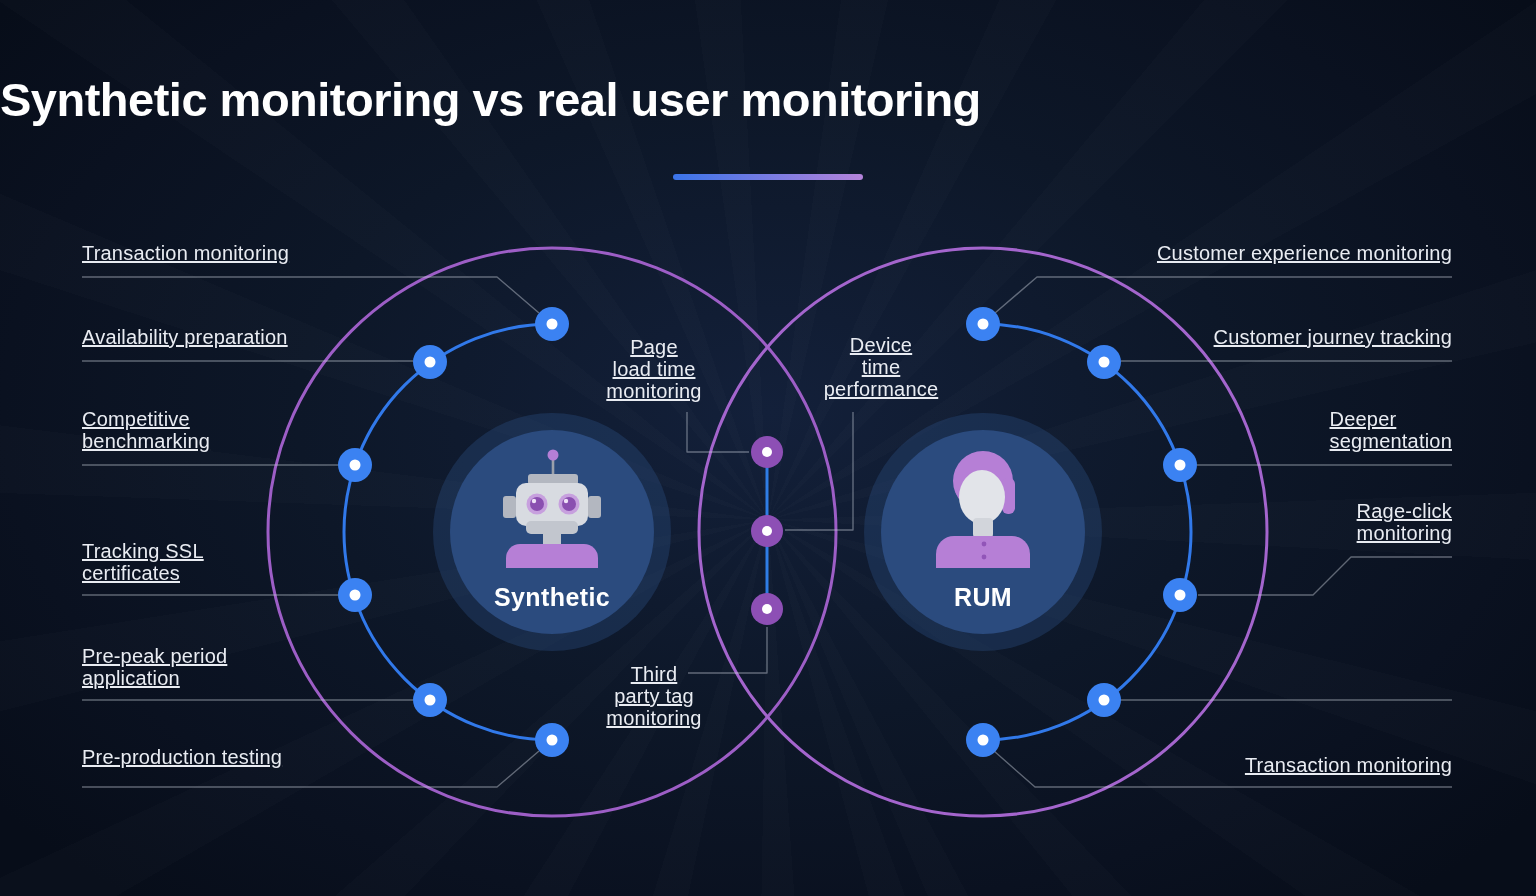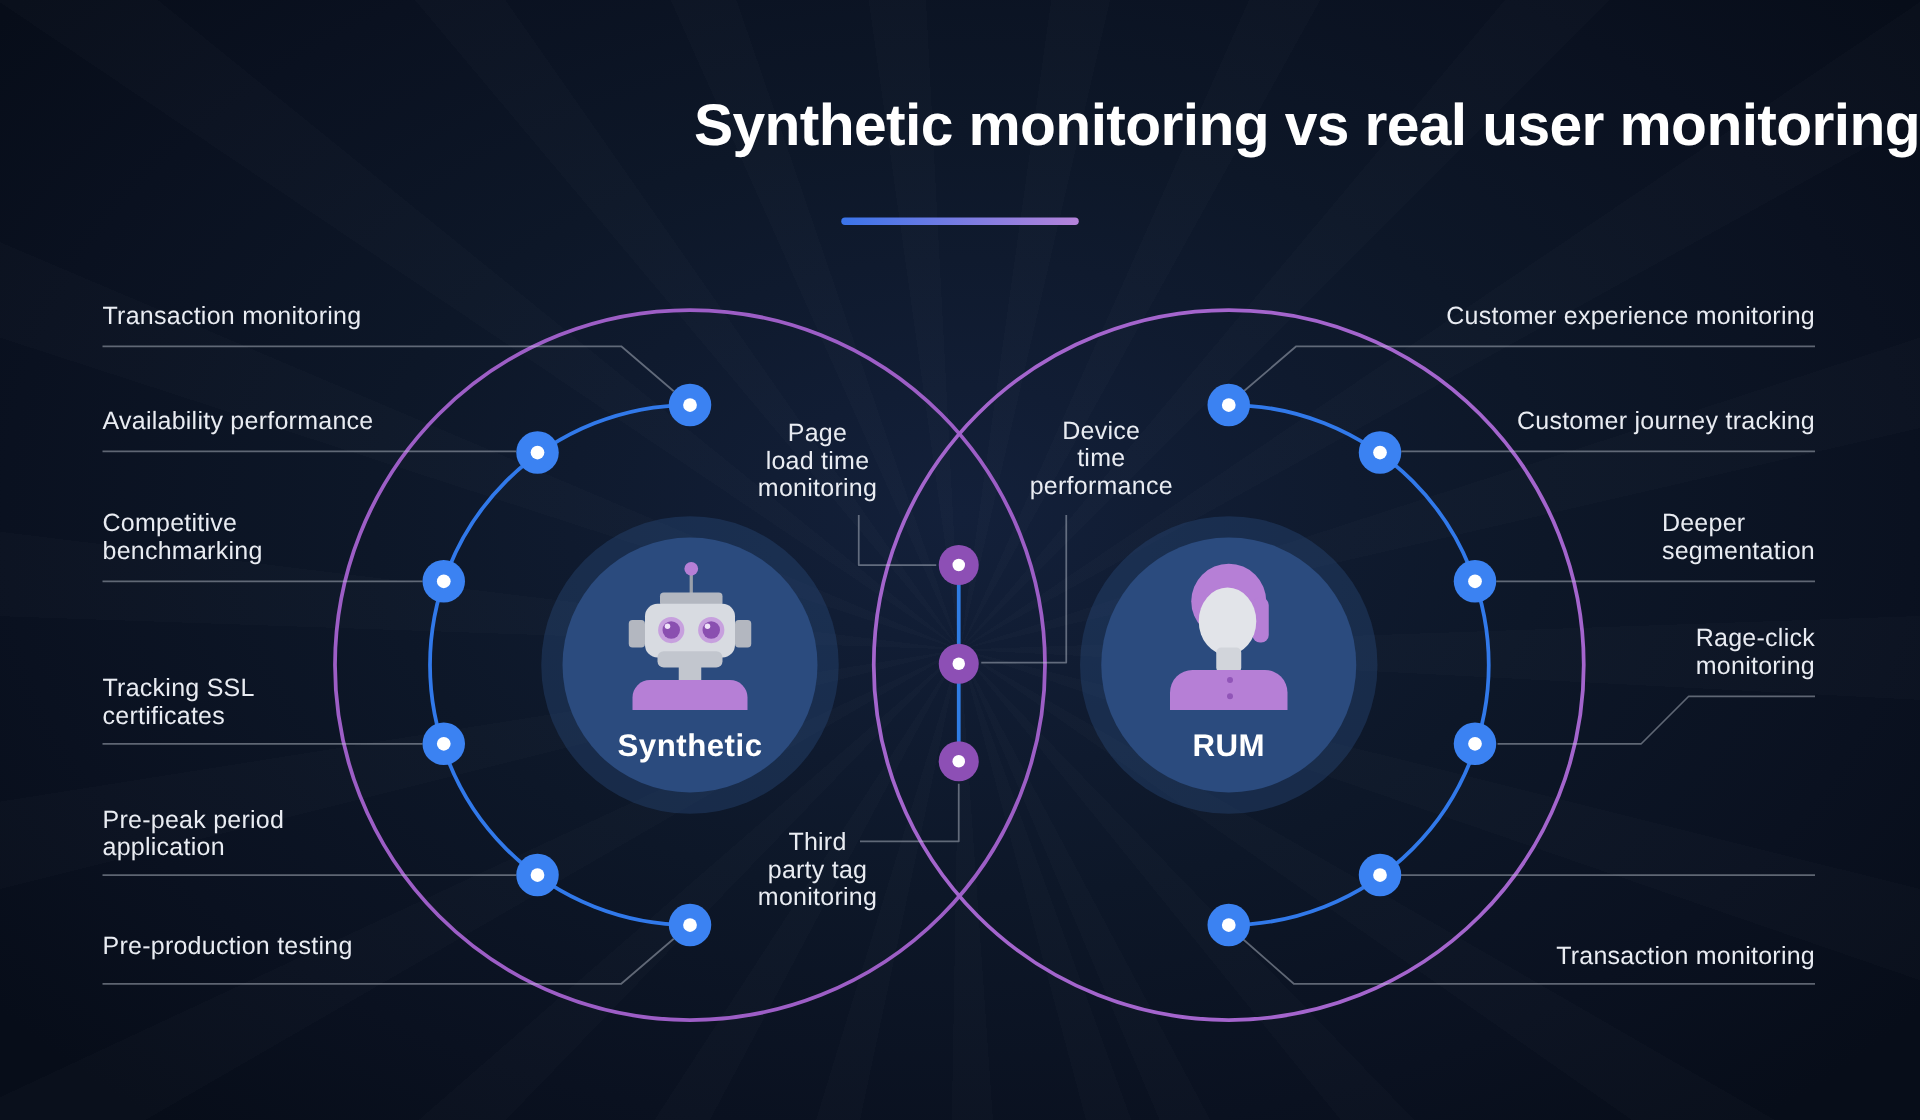--- a/index.html
+++ b/index.html
@@ -10,31 +10,31 @@
       radial-gradient(ellipse 980px 640px at 50% 46%, #13203a 0%, #0d1728 48%, #0a1120 78%, #070d19 100%);
   }
   .rays{
     position:absolute;inset:0;pointer-events:none;
     background:repeating-conic-gradient(from 160deg at 50% 58%,
       rgba(255,255,255,0.025) 0deg 5deg, rgba(255,255,255,0) 5deg 16deg);
     opacity:.55;
   }
   .title{
     position:absolute;left:0;top:72px;width:1536px;margin:0;
-    text-align:right;color:#ffffff;font-size:47px;font-weight:700;
+    text-align:left;color:#ffffff;font-size:47px;font-weight:700;
     letter-spacing:-.5px;
   }
   .divider{
     position:absolute;left:673px;top:174px;width:190px;height:6px;border-radius:3px;
     background:linear-gradient(90deg,#3a74ea,#b583da);
   }
   .art{position:absolute;left:0;top:0;}
   .label{
     position:absolute;color:#e9ecf2;font-size:20px;line-height:22px;
-    white-space:pre-line;letter-spacing:.2px;
+    white-space:pre-line;letter-spacing:.2px;text-decoration:underline;
   }
   .l-col{left:82px;text-align:left;}
   .r-col{right:84px;text-align:left;}
   .m-col{width:200px;text-align:center;}
   .center-name{
     position:absolute;width:220px;text-align:center;color:#ffffff;
     font-size:25px;font-weight:700;letter-spacing:.4px;top:583px;
   }
   .center-name.syn{left:442px;}
   .center-name.rum{left:873px;}
@@ -183,21 +183,21 @@
           <circle cx="767" cy="531" r="5" fill="#fff"></circle>
         </g>
       <g>
           <circle cx="767" cy="609" r="16" fill="#8d4fb5"></circle>
           <circle cx="767" cy="609" r="5" fill="#fff"></circle>
         </g>
     </g>
   </svg>
 
   <div class="label l-col" style="top:242px">Transaction monitoring</div>
-  <div class="label l-col" style="top:326px">Availability performance</div>
+  <div class="label l-col" style="top:326px">Availability preparation</div>
   <div class="label l-col" style="top:408px">Competitive
 benchmarking</div>
   <div class="label l-col" style="top:540px">Tracking SSL
 certificates</div>
   <div class="label l-col" style="top:645px">Pre-peak period
 application</div>
   <div class="label l-col" style="top:746px">Pre-production testing</div>
 
   <div class="label r-col" style="top:242px">Customer experience monitoring</div>
   <div class="label r-col" style="top:326px">Customer journey tracking</div>

